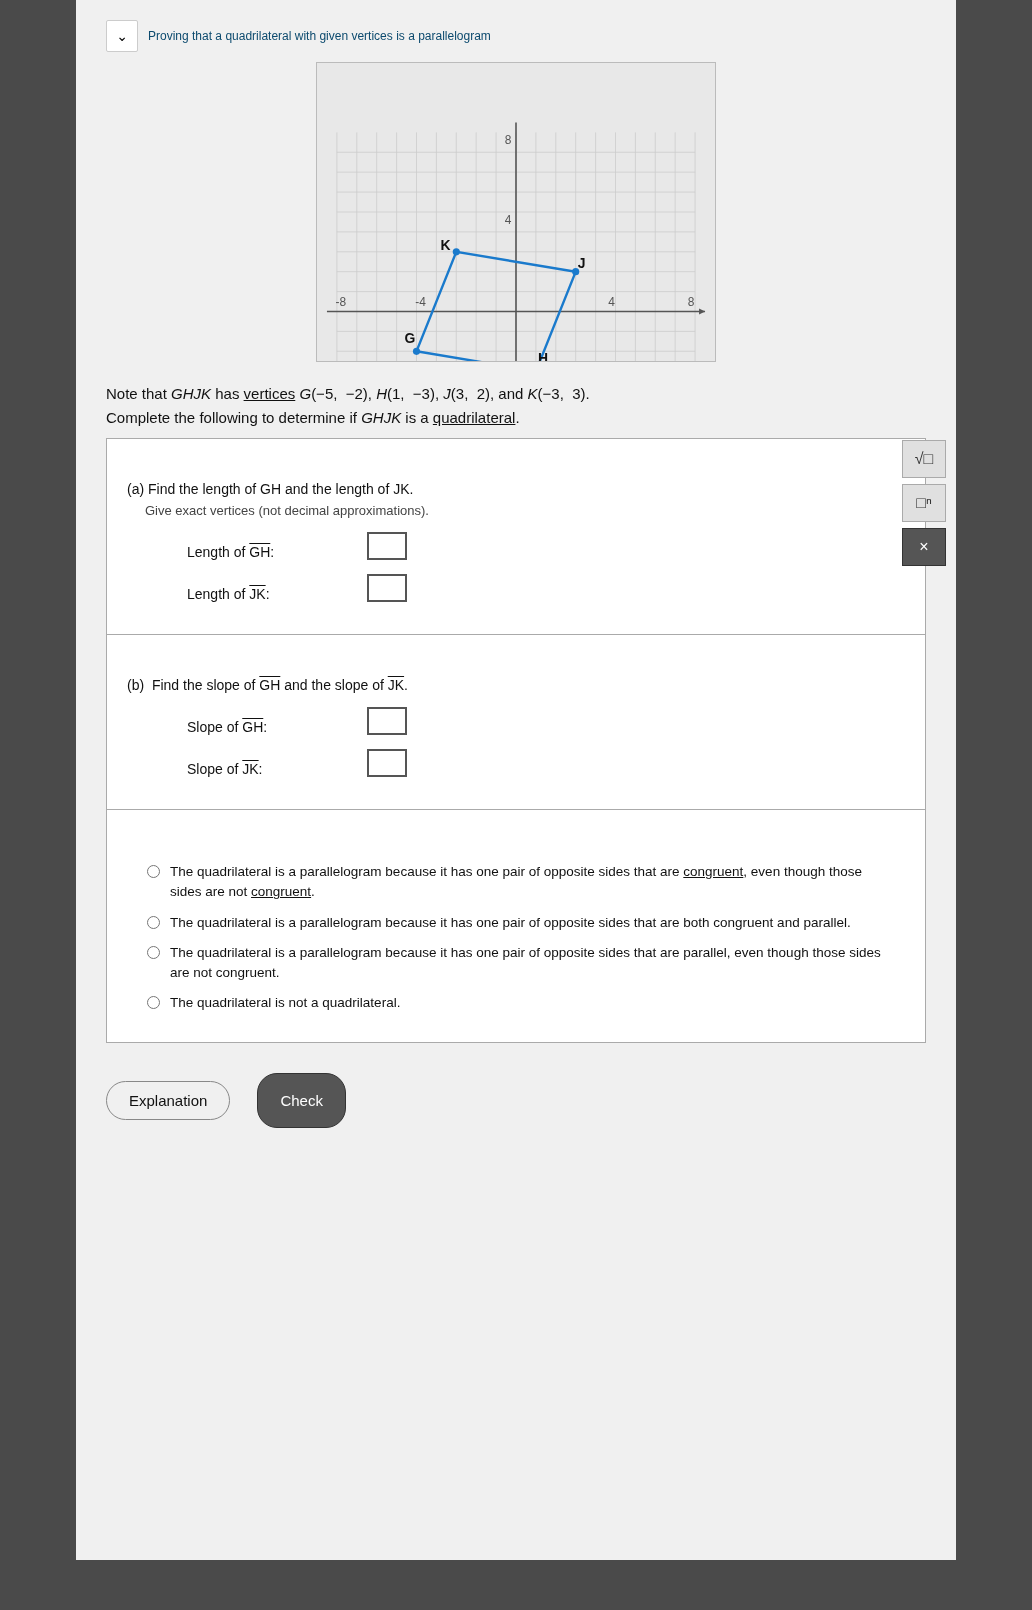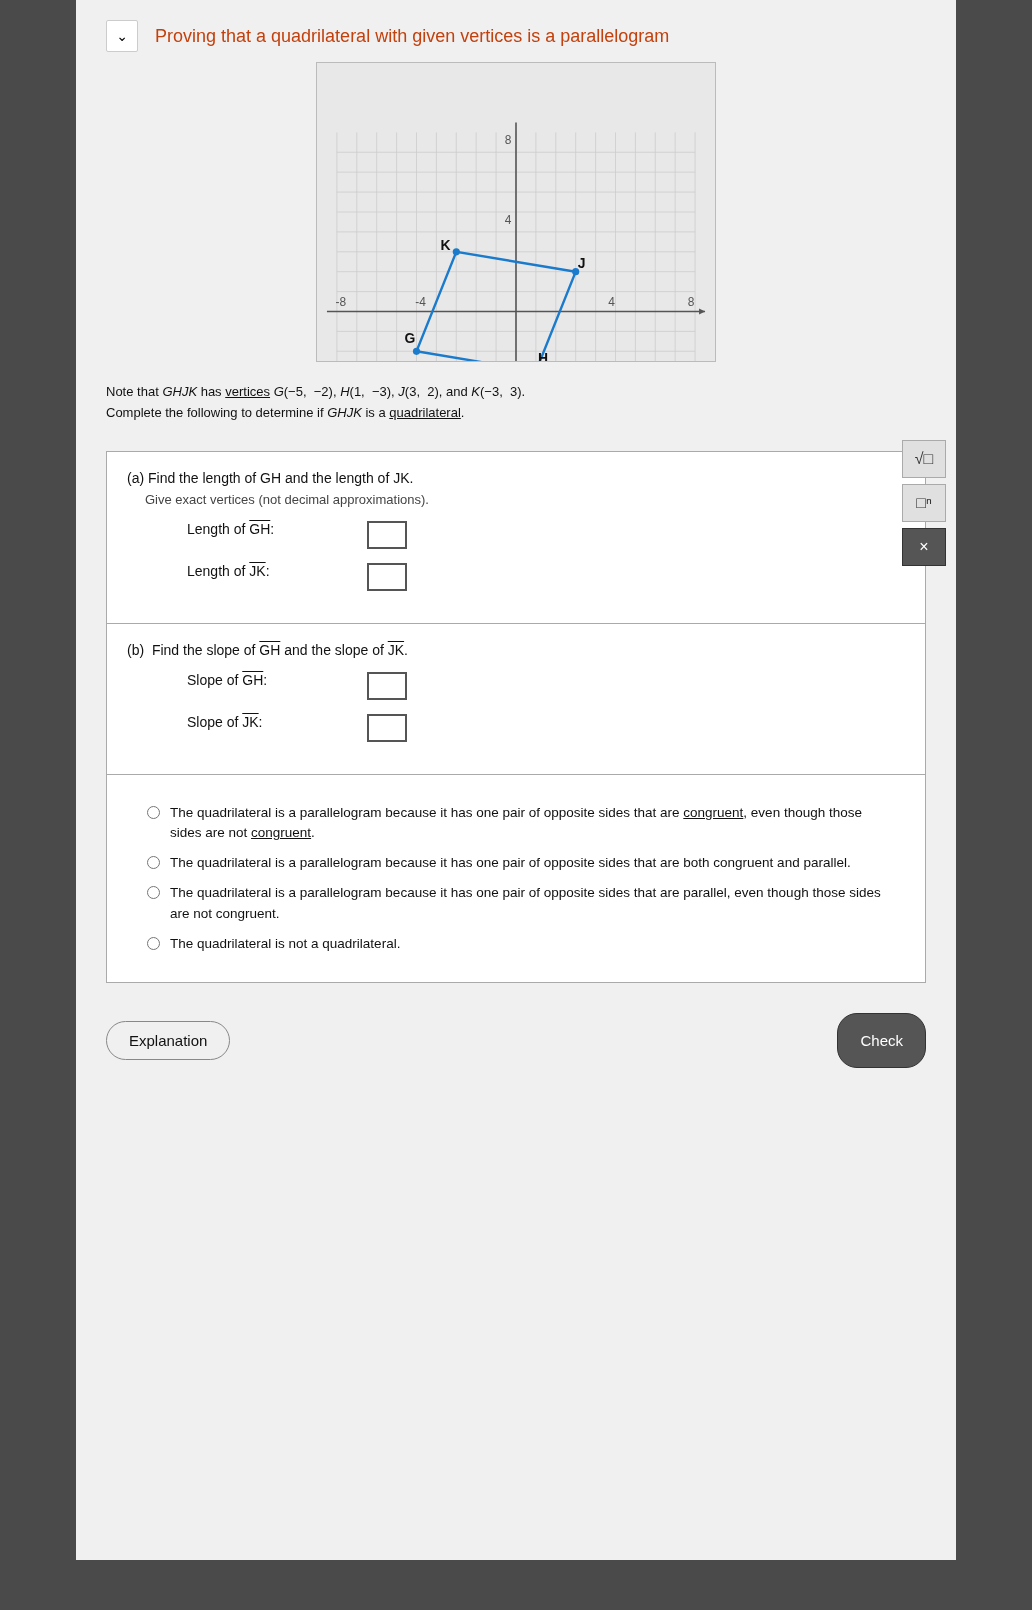--- a/index.html
+++ b/index.html
@@ -31,78 +31,78 @@
       background: #fff;
       display: flex;
       align-items: center;
       justify-content: center;
       cursor: pointer;
       font-size: 14px;
       margin-right: 10px;
       border-radius: 2px;
     }
     .page-title {
-      font-size: 18px;
-      color: #c2410c;
-      margin-left: 7px;
+      font-size: 12px;
+      color: #0c4a6e;
     }
     .graph-container {
       width: 400px;
       height: 300px;
       margin: 0 auto 20px auto;
       background: #e8e8e8;
       border: 1px solid #bbb;
       position: relative;
       overflow: hidden;
     }
     .graph-svg {
       width: 100%;
       height: 100%;
     }
     .problem-text {
-      font-size: 13px;
+      font-size: 15px;
       color: #111;
       line-height: 1.6;
-      margin-bottom: 27px;
+      margin-bottom: 8px;
     }
     .problem-text .vertices-underline {
       text-decoration: underline;
     }
     .problem-text .parallelogram-underline {
       text-decoration: underline;
     }
     .questions-box {
       border: 1px solid #aaa;
       background: #fff;
       width: 100%;
       margin-bottom: 30px;
     }
     .question-section {
       border-bottom: 1px solid #aaa;
       padding: 18px 20px;
+      margin-top: 24px;
     }
     .question-section:last-child {
       border-bottom: none;
     }
     .question-label {
       font-size: 14px;
       color: #111;
       margin-bottom: 6px;
     }
     .question-label .slope-underline {
     }
     .sub-label {
       font-size: 13px;
       color: #444;
       margin-bottom: 14px;
       margin-left: 18px;
     }
     .input-row {
       display: flex;
-      align-items: flex-start;
+      align-items: flex-end;
       margin: 14px 0 14px 60px;
       gap: 40px;
     }
     .input-label {
       font-size: 14px;
       color: #111;
       margin-right: 10px;
       min-width: 130px;
     }
     .input-label .overline {
@@ -150,23 +150,22 @@
       color: #333;
     }
     .tool-btn-dark {
       background: #555;
       color: #fff;
       border: 1px solid #333;
     }
     .bottom-buttons {
       display: flex;
       align-items: center;
-      gap: 4px;
+      gap: 27px;
       margin-top: 20px;
-      justify-content: space-between;
     }
     .explanation-btn {
       padding: 10px 22px;
       background: #f0f0f0;
       border: 1px solid #888;
       border-radius: 20px;
       font-size: 15px;
       cursor: pointer;
       color: #111;
     }

